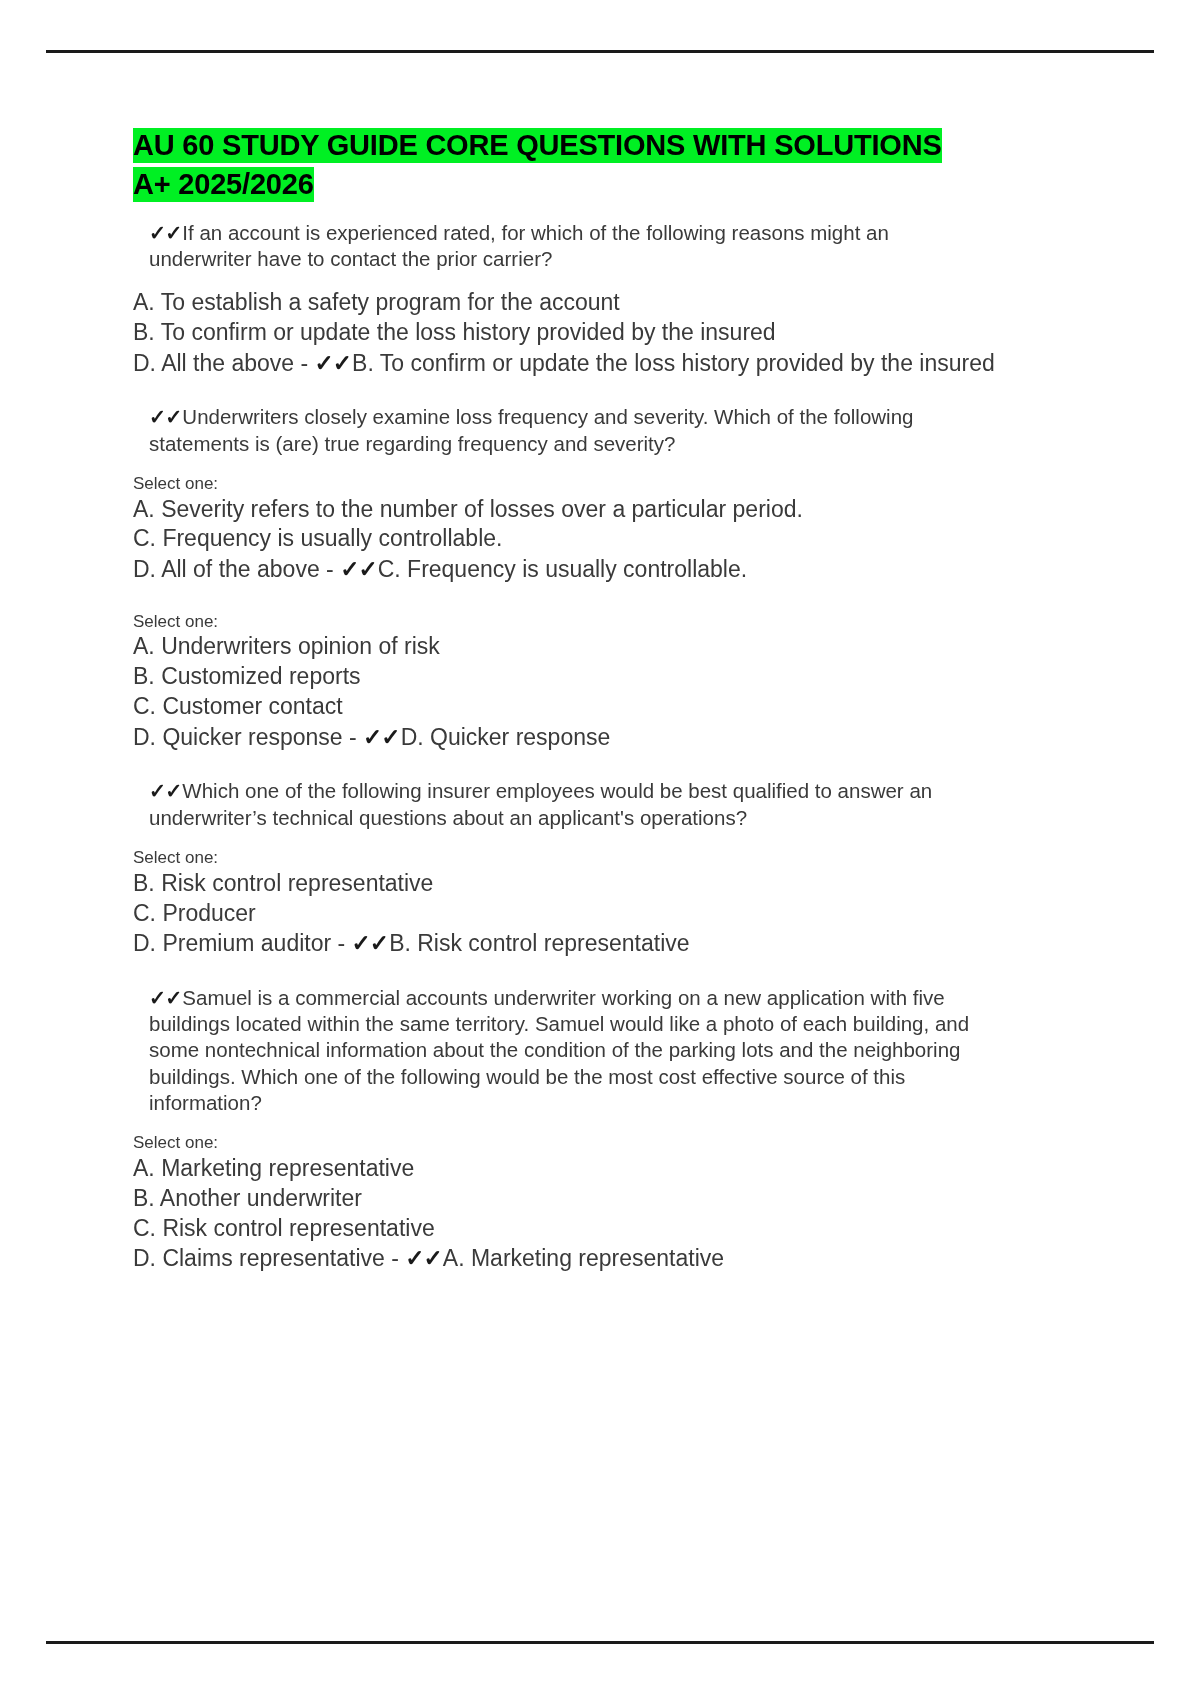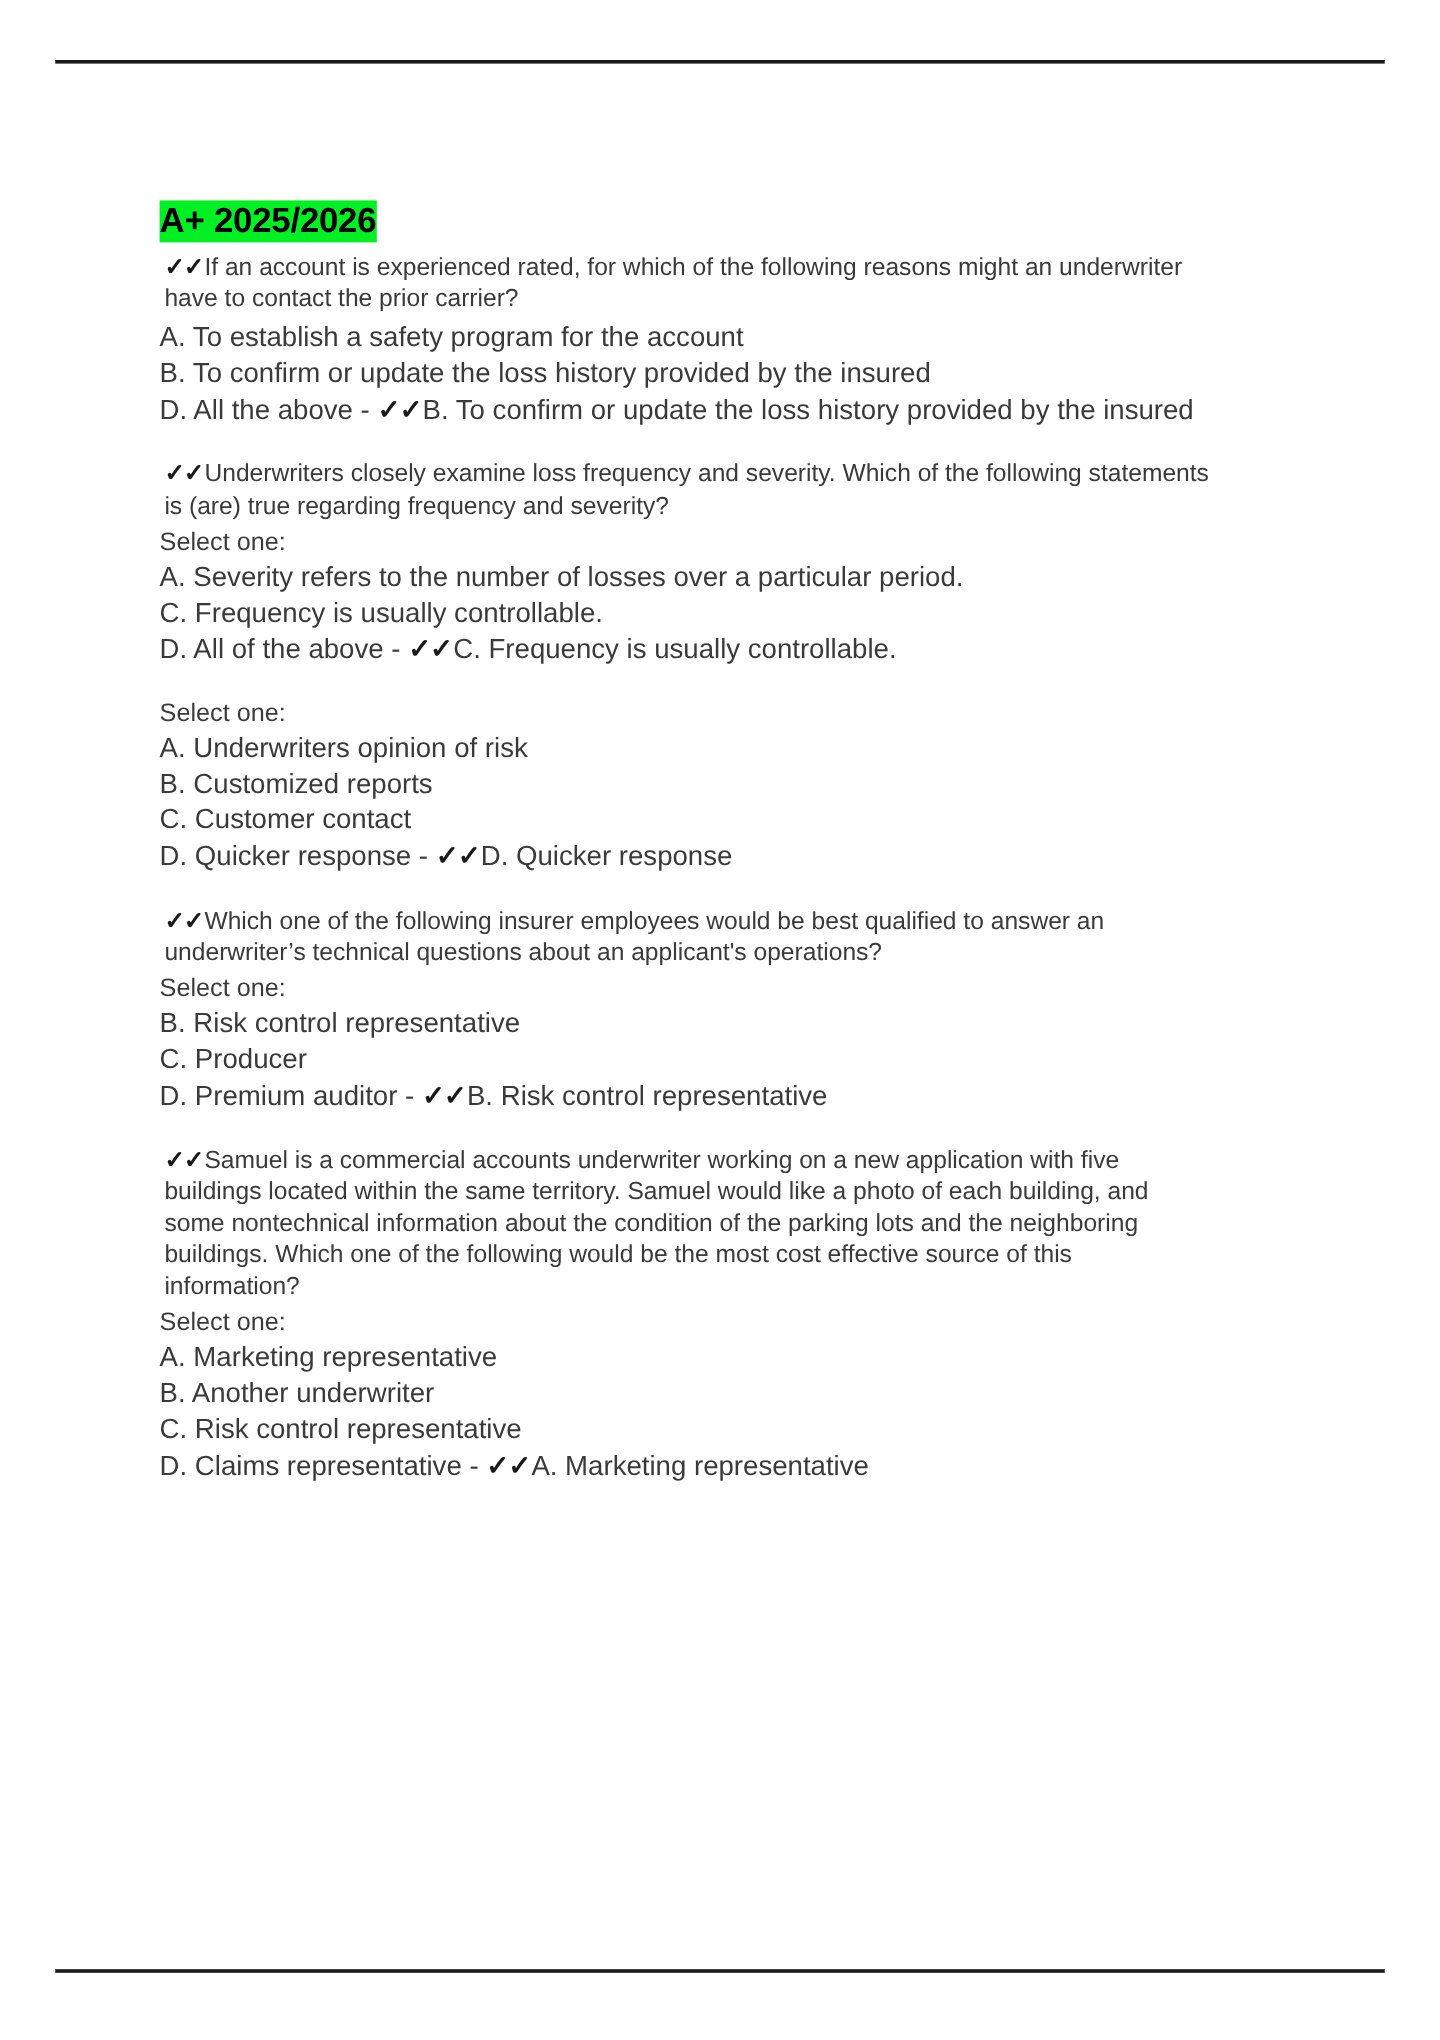--- a/index.html
+++ b/index.html
@@ -56,30 +56,30 @@
   }
 
   
   .qblock {
     margin: 0 0 26px 0;
   }
   .qtext {
     font-size: 20.5px;
     line-height: 1.28;
     color: #3a3a3a;
-    margin: 4px;
+    margin: 16px;
   }
   .check {
     font-weight: 700;
     color: #1a1a1a;
     letter-spacing: -1px;
     padding-right: 1px;
   }
   .select-one {
-    font-size: 21px;
+    font-size: 17px;
     line-height: 1.28;
     color: #3a3a3a;
     margin: 0;
   }
   .option {
     font-size: 23px;
     line-height: 1.30;
     color: #3a3a3a;
     margin: 0;
   }
@@ -91,21 +91,21 @@
 </head>
 <body>
 
 <div class="page">
 
   <div class="rule rule-top"></div>
 
   <div class="content">
 
     <h1 class="doc-title">
-      <br>
+      <span class="hl">AU 60 STUDY GUIDE CORE QUESTIONS WITH SOLUTIONS</span><br>
       <span class="hl">A+ 2025/2026</span>
     </h1>
 
     <div id="questions-container">
         <div class="qblock">
           <p class="qtext"><span class="check">✓✓</span><span>If an account is experienced rated, for which of the following reasons might an underwriter have to contact the prior carrier?</span></p>
           <p class="option"><span>A.</span> <span>To establish a safety program for the account</span></p>
           <p class="option"><span>B.</span> <span>To confirm or update the loss history provided by the insured</span></p>
           <p class="option has-answer"><span>D.</span> <span>All the above</span><span class="answer-sep"> - </span><span class="check">✓✓</span><span>B. To confirm or update the loss history provided by the insured</span></p>
         </div>

